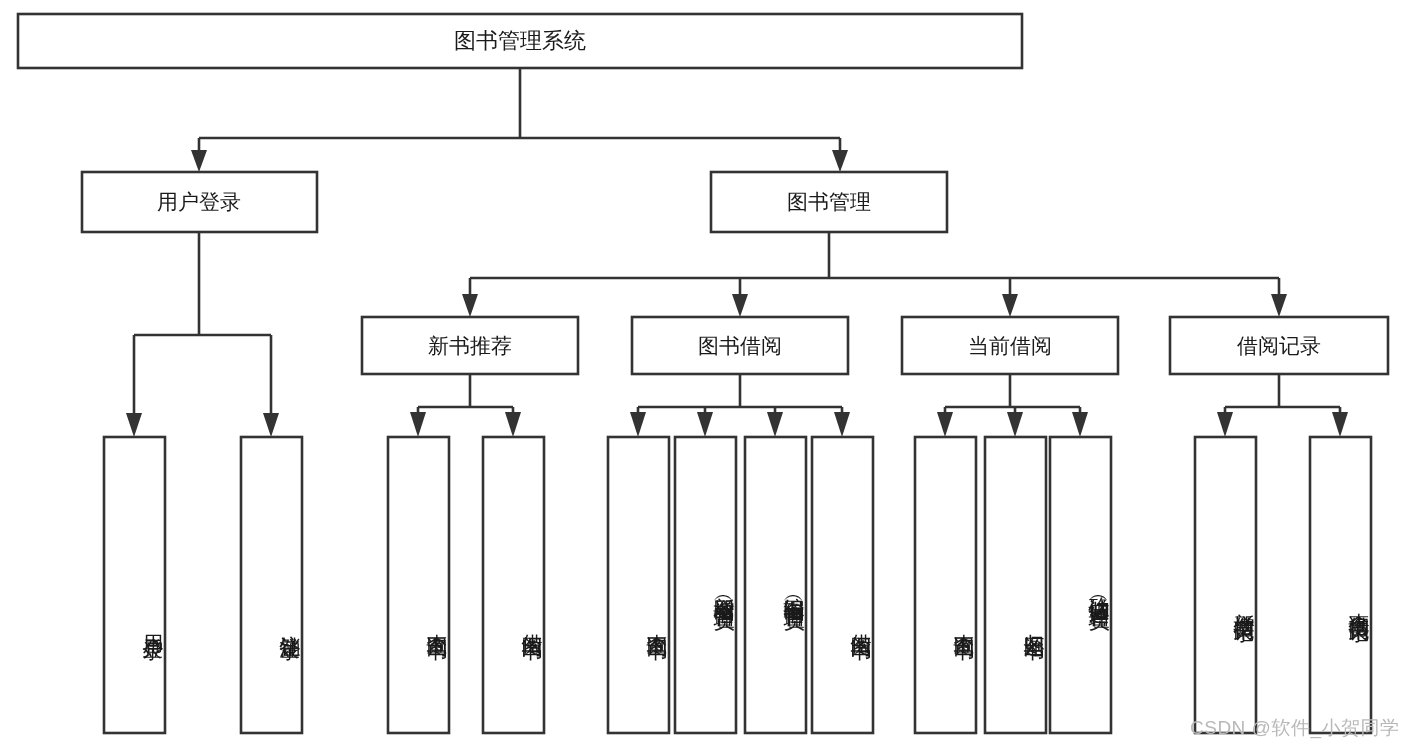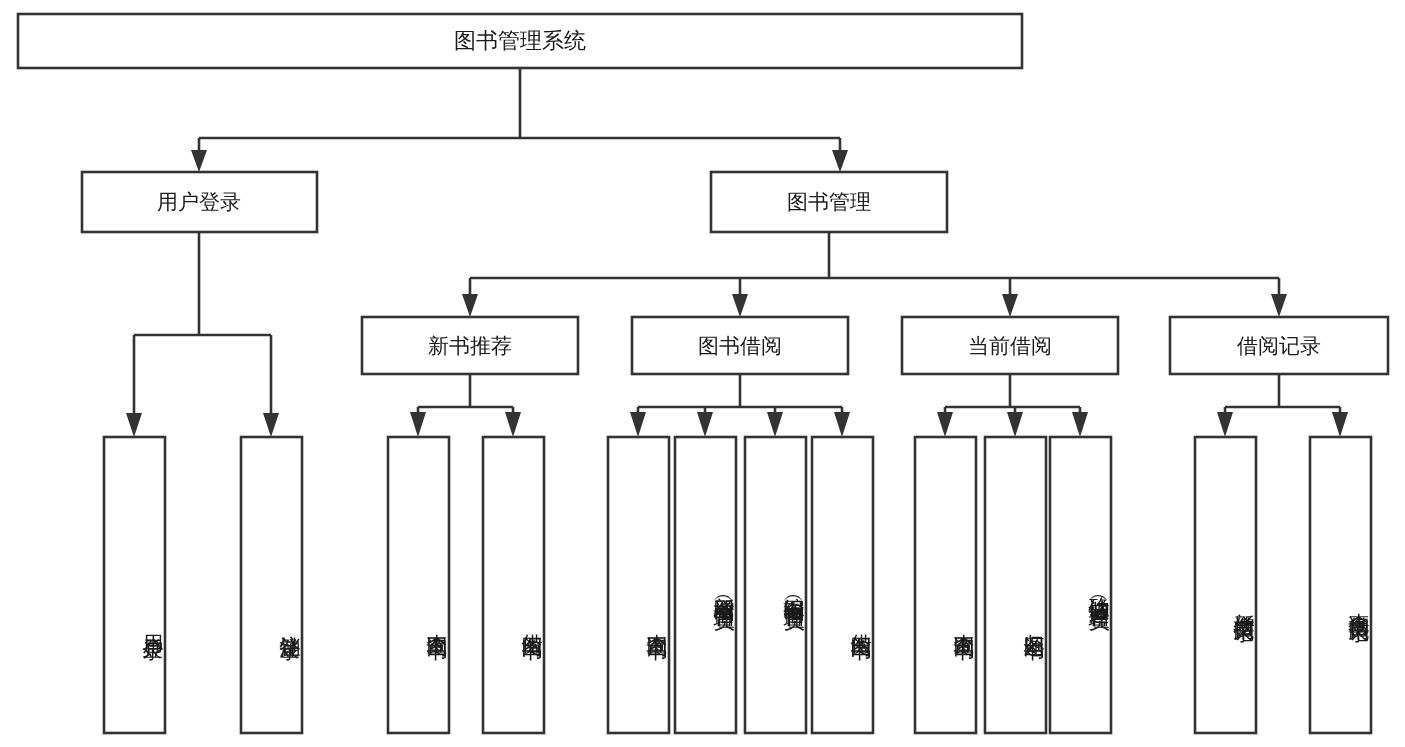--- a/index.html
+++ b/index.html
@@ -210,14 +210,15 @@
   <div class="vert-label" style="left:608px; top:508px; width:61px; height:225px;">查询图书</div>
   <div class="vert-label" style="left:675px; top:444px; width:61px; height:289px;">新增图书（管理员）</div>
   <div class="vert-label" style="left:745px; top:444px; width:61px; height:289px;">编辑图书（管理员）</div>
   <div class="vert-label" style="left:812px; top:508px; width:61px; height:225px;">借阅图书</div>
   <div class="vert-label" style="left:915px; top:508px; width:61px; height:225px;">查询图书</div>
   <div class="vert-label" style="left:985px; top:508px; width:61px; height:225px;">归还图书</div>
   <div class="vert-label" style="left:1050px; top:444px; width:61px; height:289px;">确认归还（管理员）</div>
   <div class="vert-label" style="left:1195px; top:470px; width:61px; height:263px;">新增借阅记录</div>
   <div class="vert-label" style="left:1310px; top:470px; width:61px; height:263px;">查询借阅记录</div>
 
+  <div class="watermark" style="left:1190px; top:715px;">CSDN @软件_小贺同学</div>
 
 </div>
 
 </body></html>

